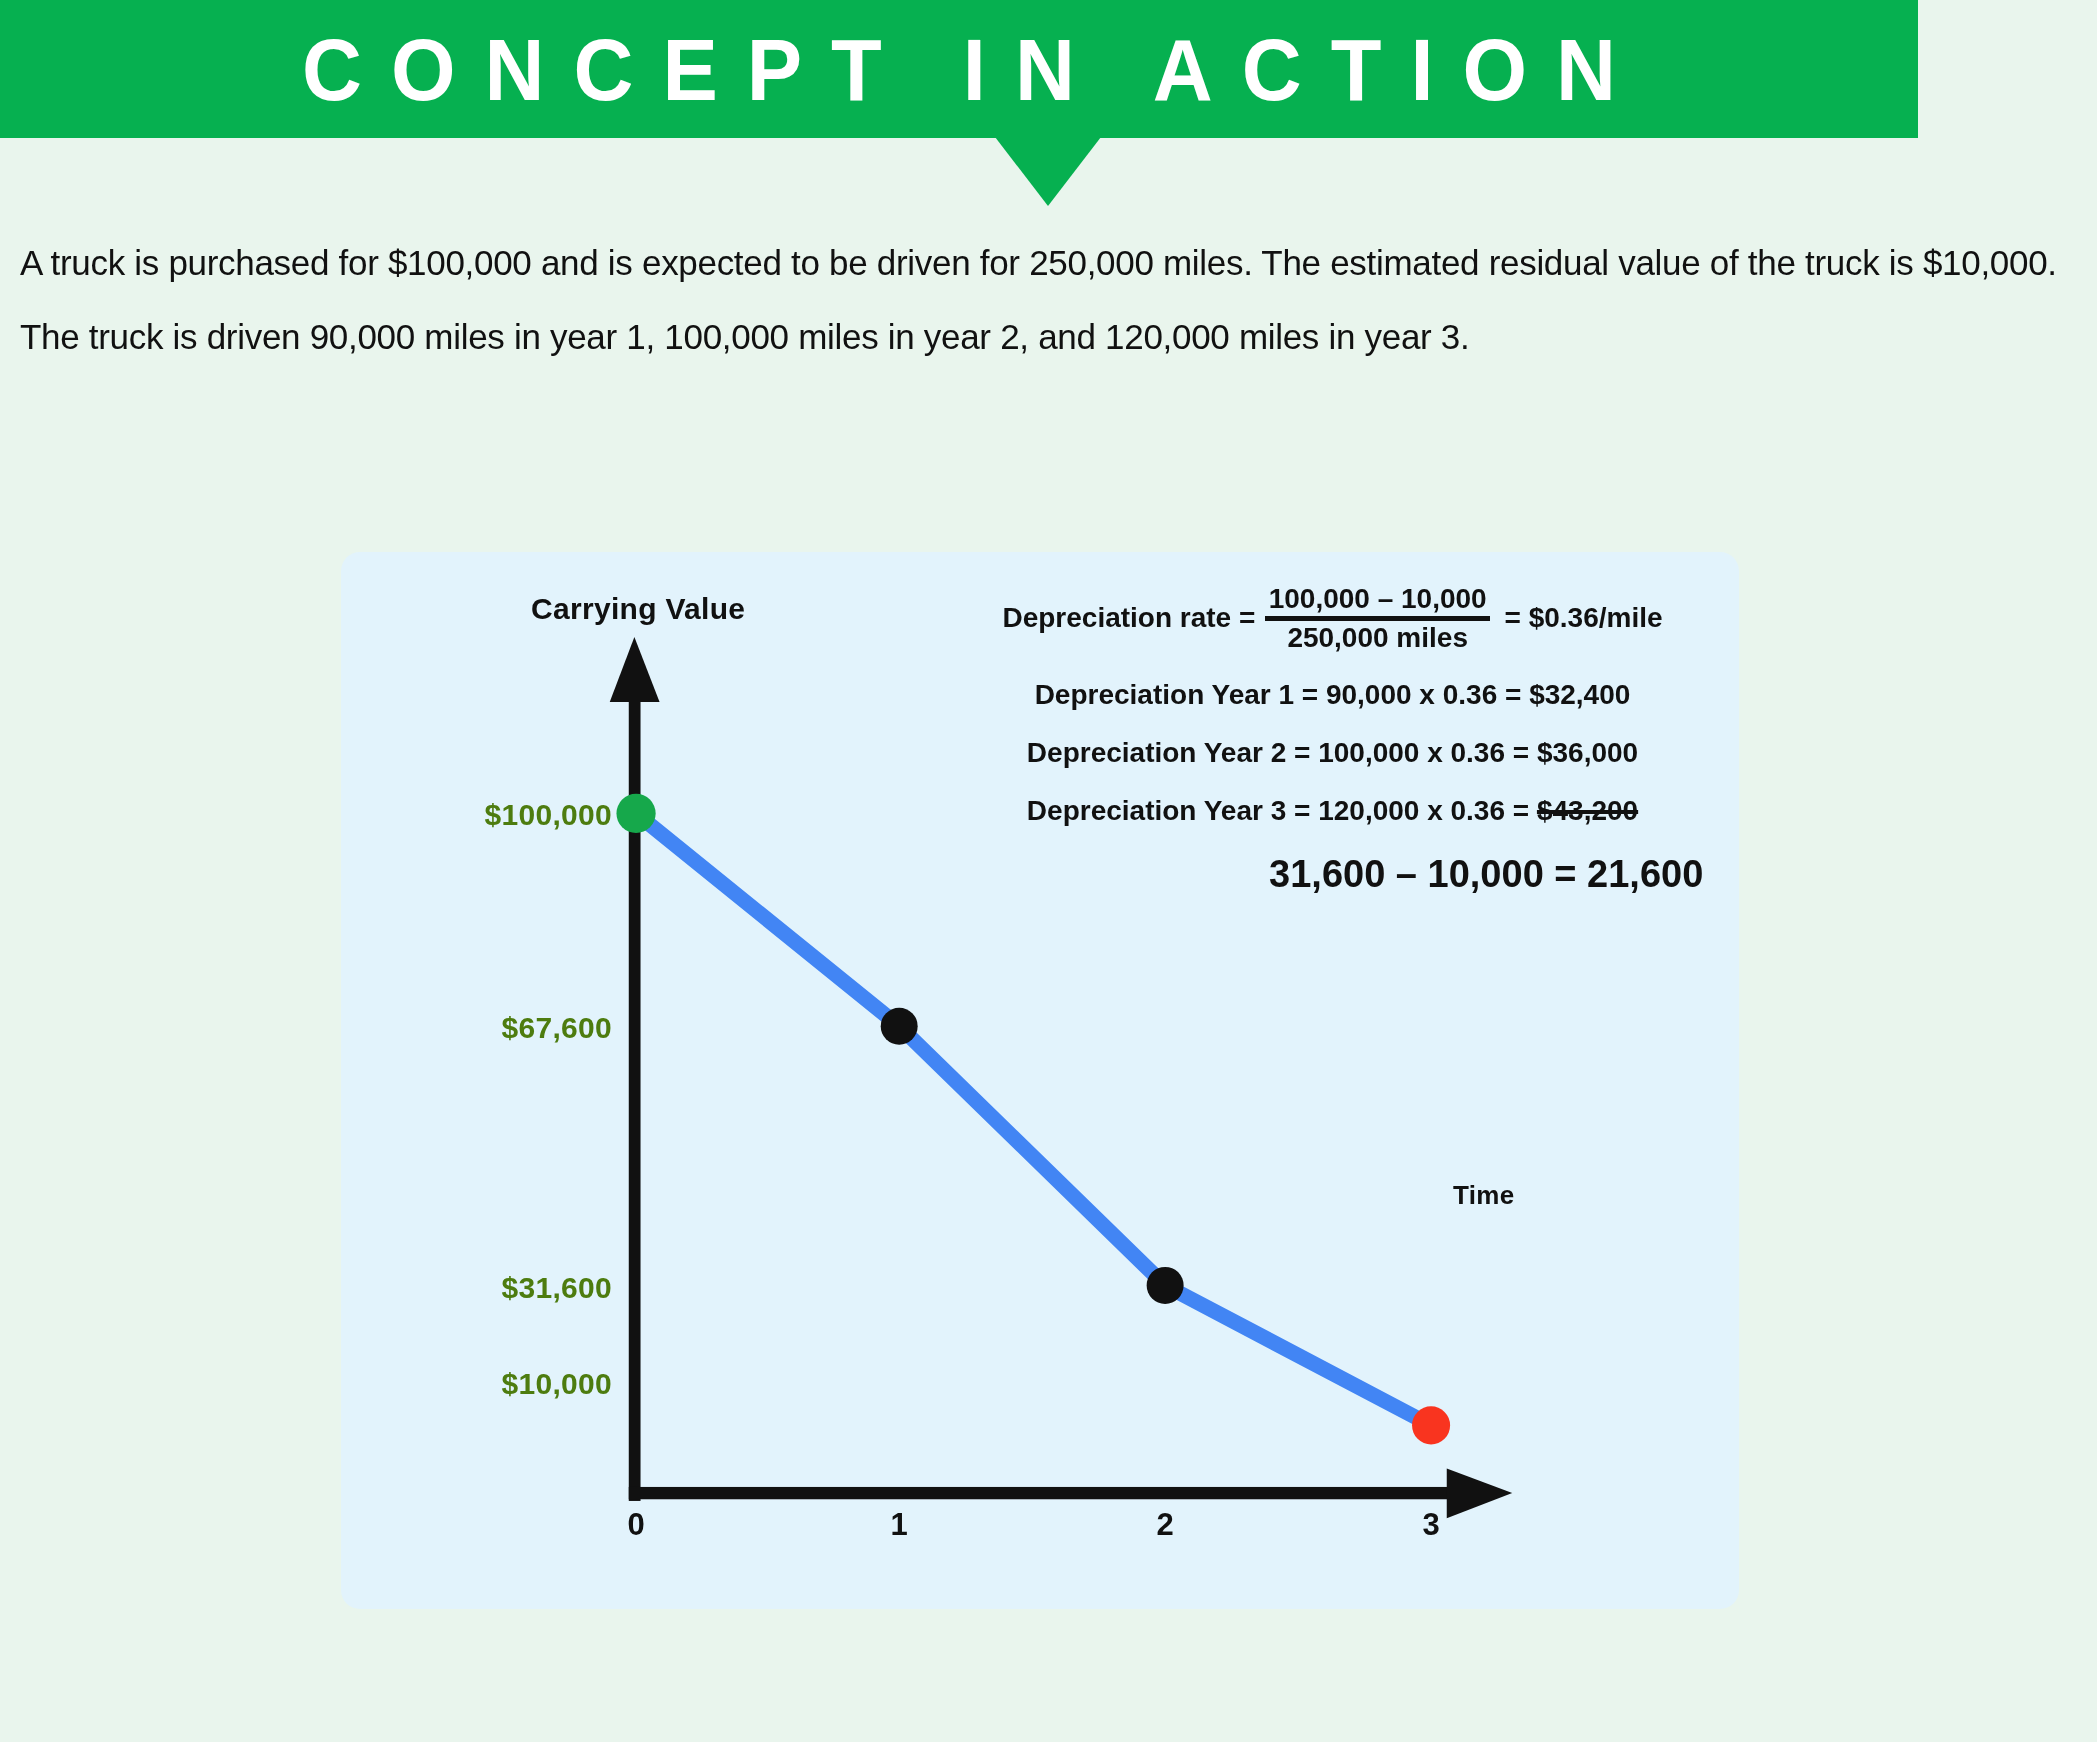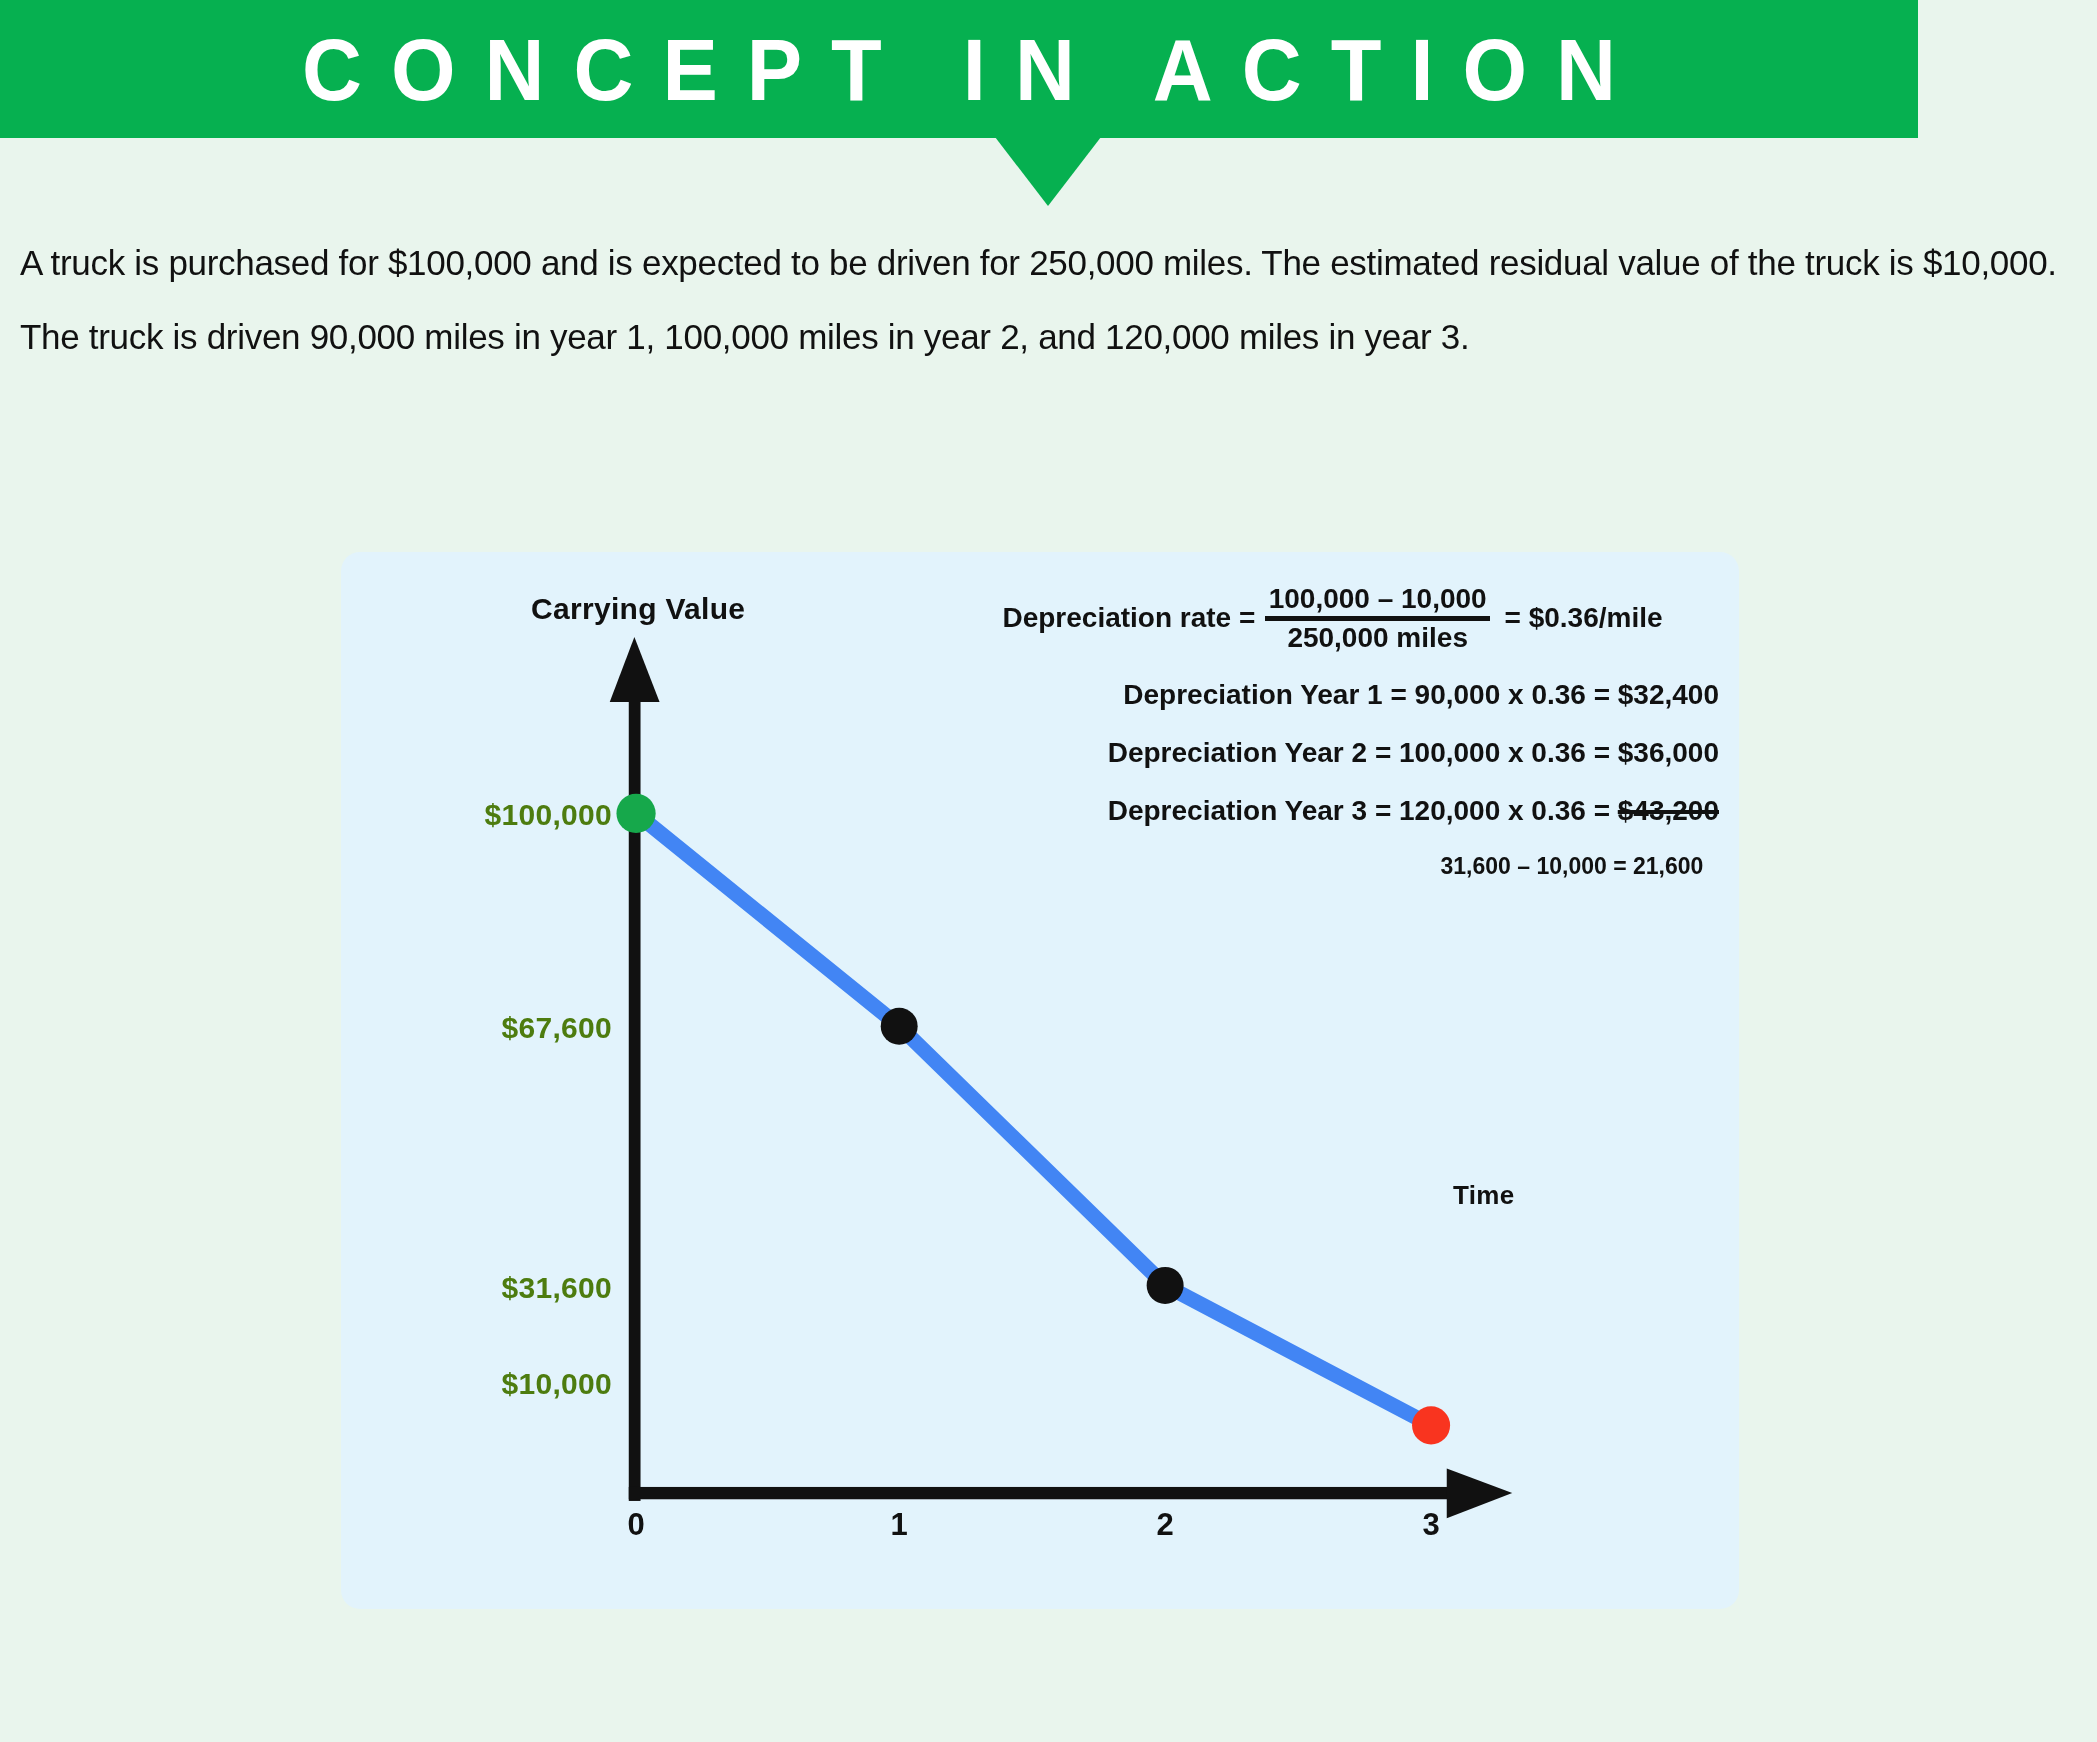--- a/index.html
+++ b/index.html
@@ -94,25 +94,25 @@
   #formula-rate-row{ margin-bottom:13.4px; }
   .frac{
     display:inline-flex; flex-direction:column; align-items:center;
     margin:0 7.8px; line-height:1.06;
   }
   .frac-num{ padding:0 3.4px 2.2px 3.4px; }
   .frac-bar{ width:100%; height:5px; background:#111111; }
   .frac-den{ padding:2.2px 3.4px 0 3.4px; }
   .f-lead{ padding-right:2.2px; }
   .f-tail{ padding-left:6.7px; }
-  .formula-line{ text-align:right; font-size:28px; font-weight:bold;
+  .formula-line{ text-align:center; font-size:28px; font-weight:bold;
     white-space:nowrap; margin-top:26px; letter-spacing:0px; }
   .strike{ text-decoration:line-through; text-decoration-thickness:3.9px; }
   #formula-final{ text-align:right; padding-right:15.7px; margin-top:26px;
-    font-size:23px; font-weight:bold; white-space:nowrap; }
+    font-size:38px; font-weight:bold; white-space:nowrap; }
 </style>
 </head>
 <body>
 
 <div id="header-bar">
   <div id="header-title">CONCEPT IN ACTION</div>
 </div>
 <div id="header-notch"></div>
 
 <div id="intro-paragraph">A truck is purchased for $100,000 and is expected to be driven for 250,000 miles. The estimated residual value of the truck is $10,000. The truck is driven 90,000 miles in year 1, 100,000 miles in year 2, and 120,000 miles in year 3.</div>

